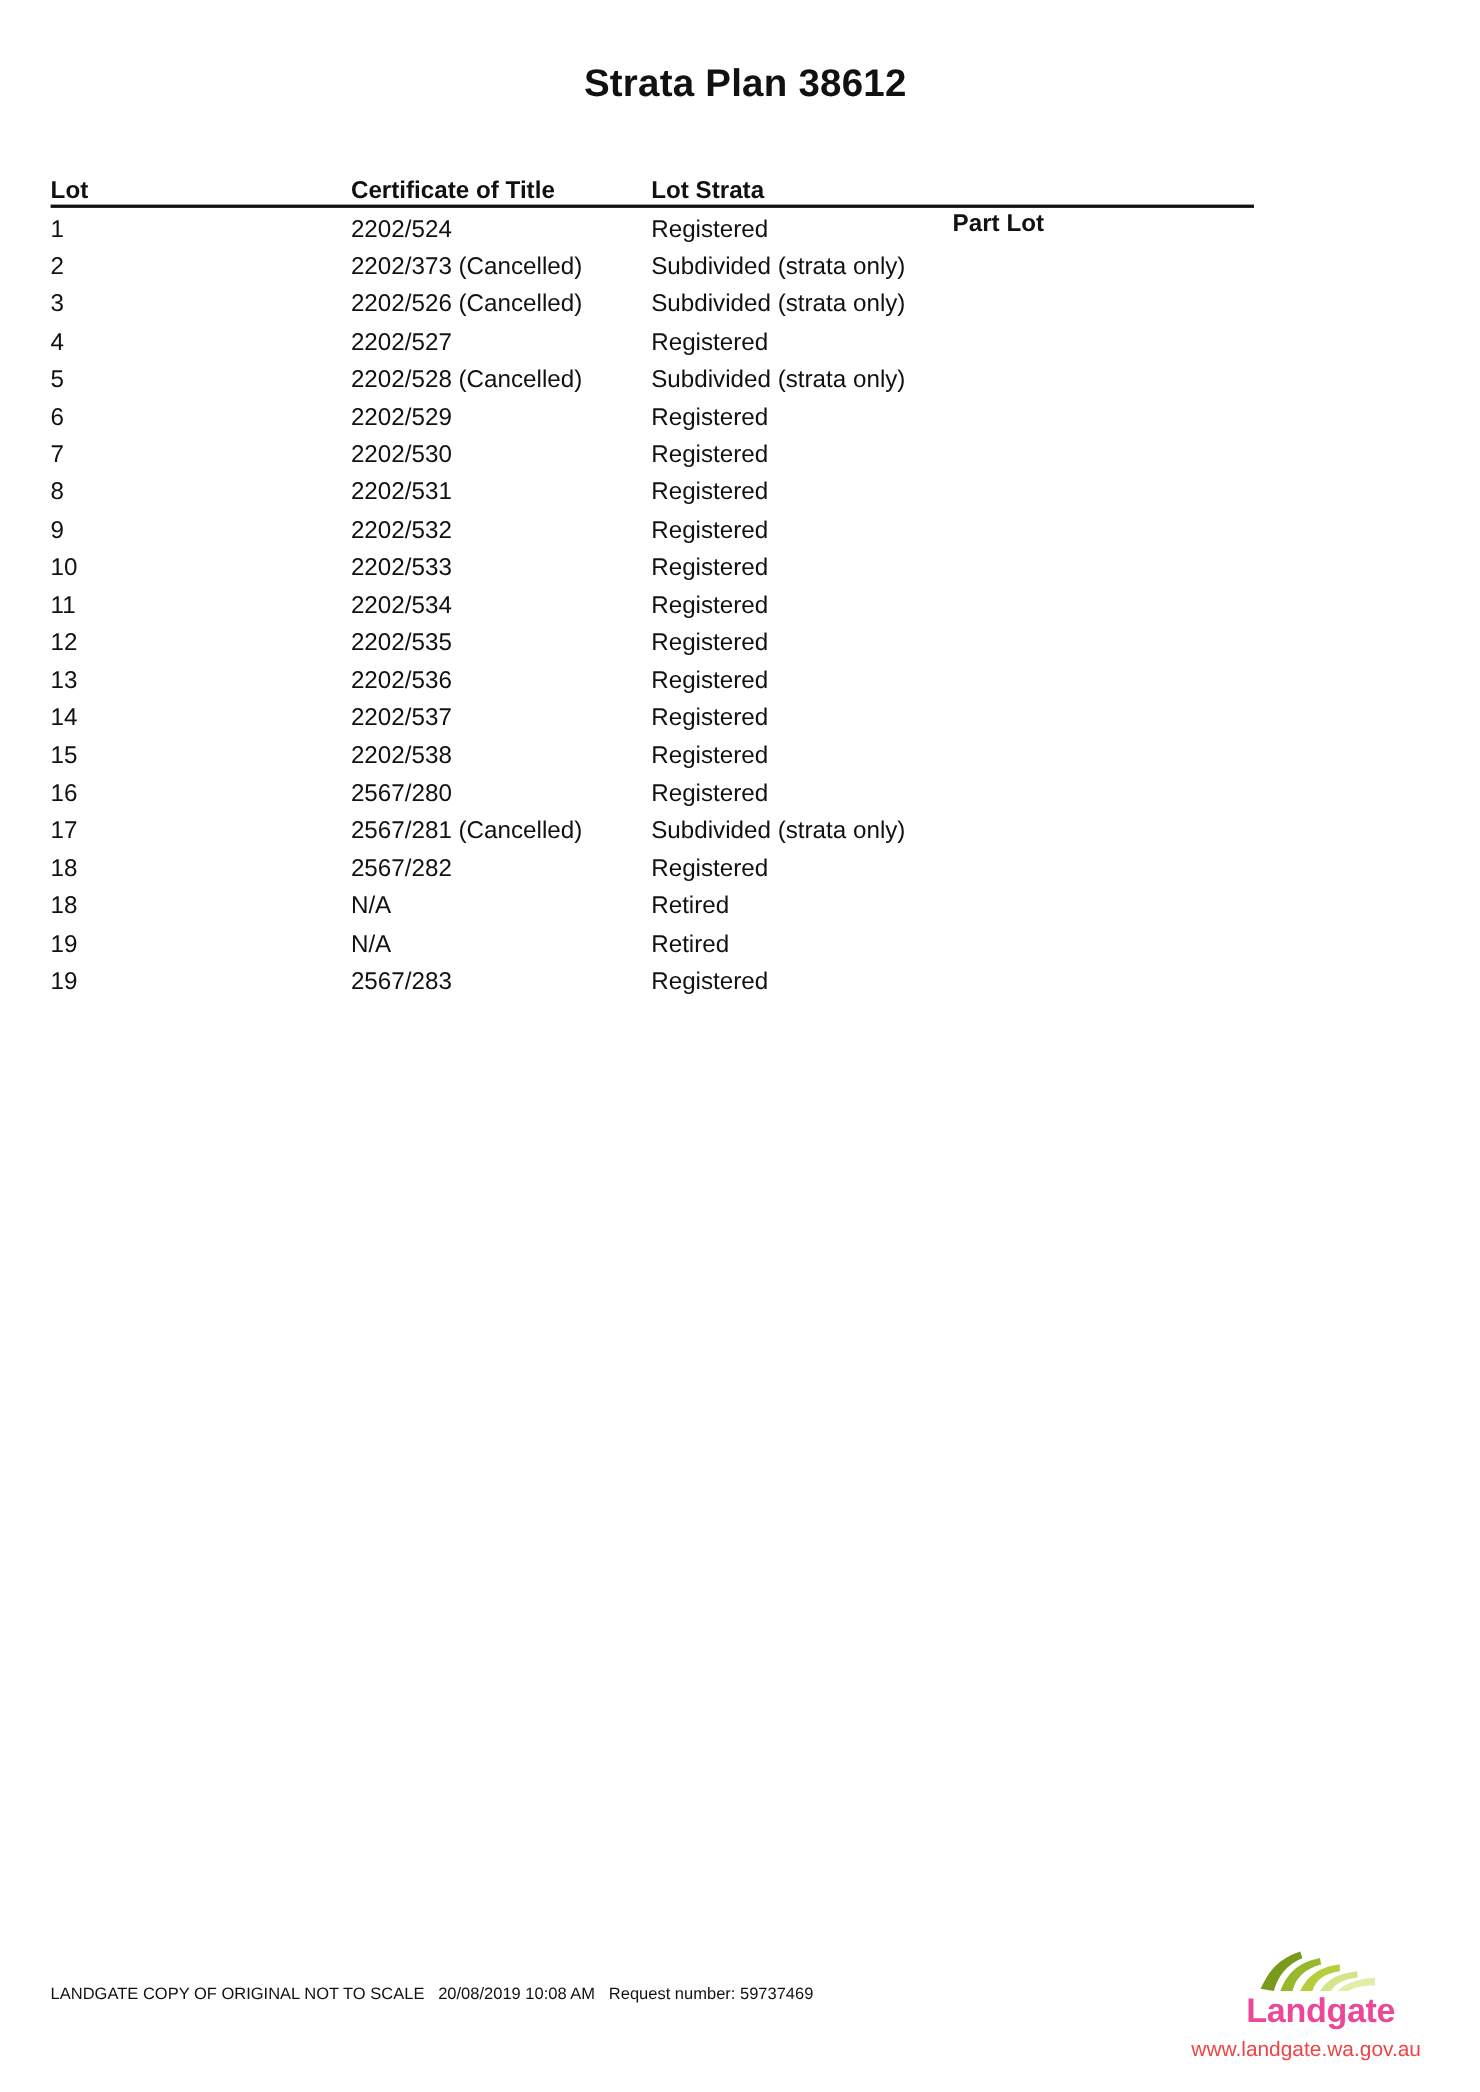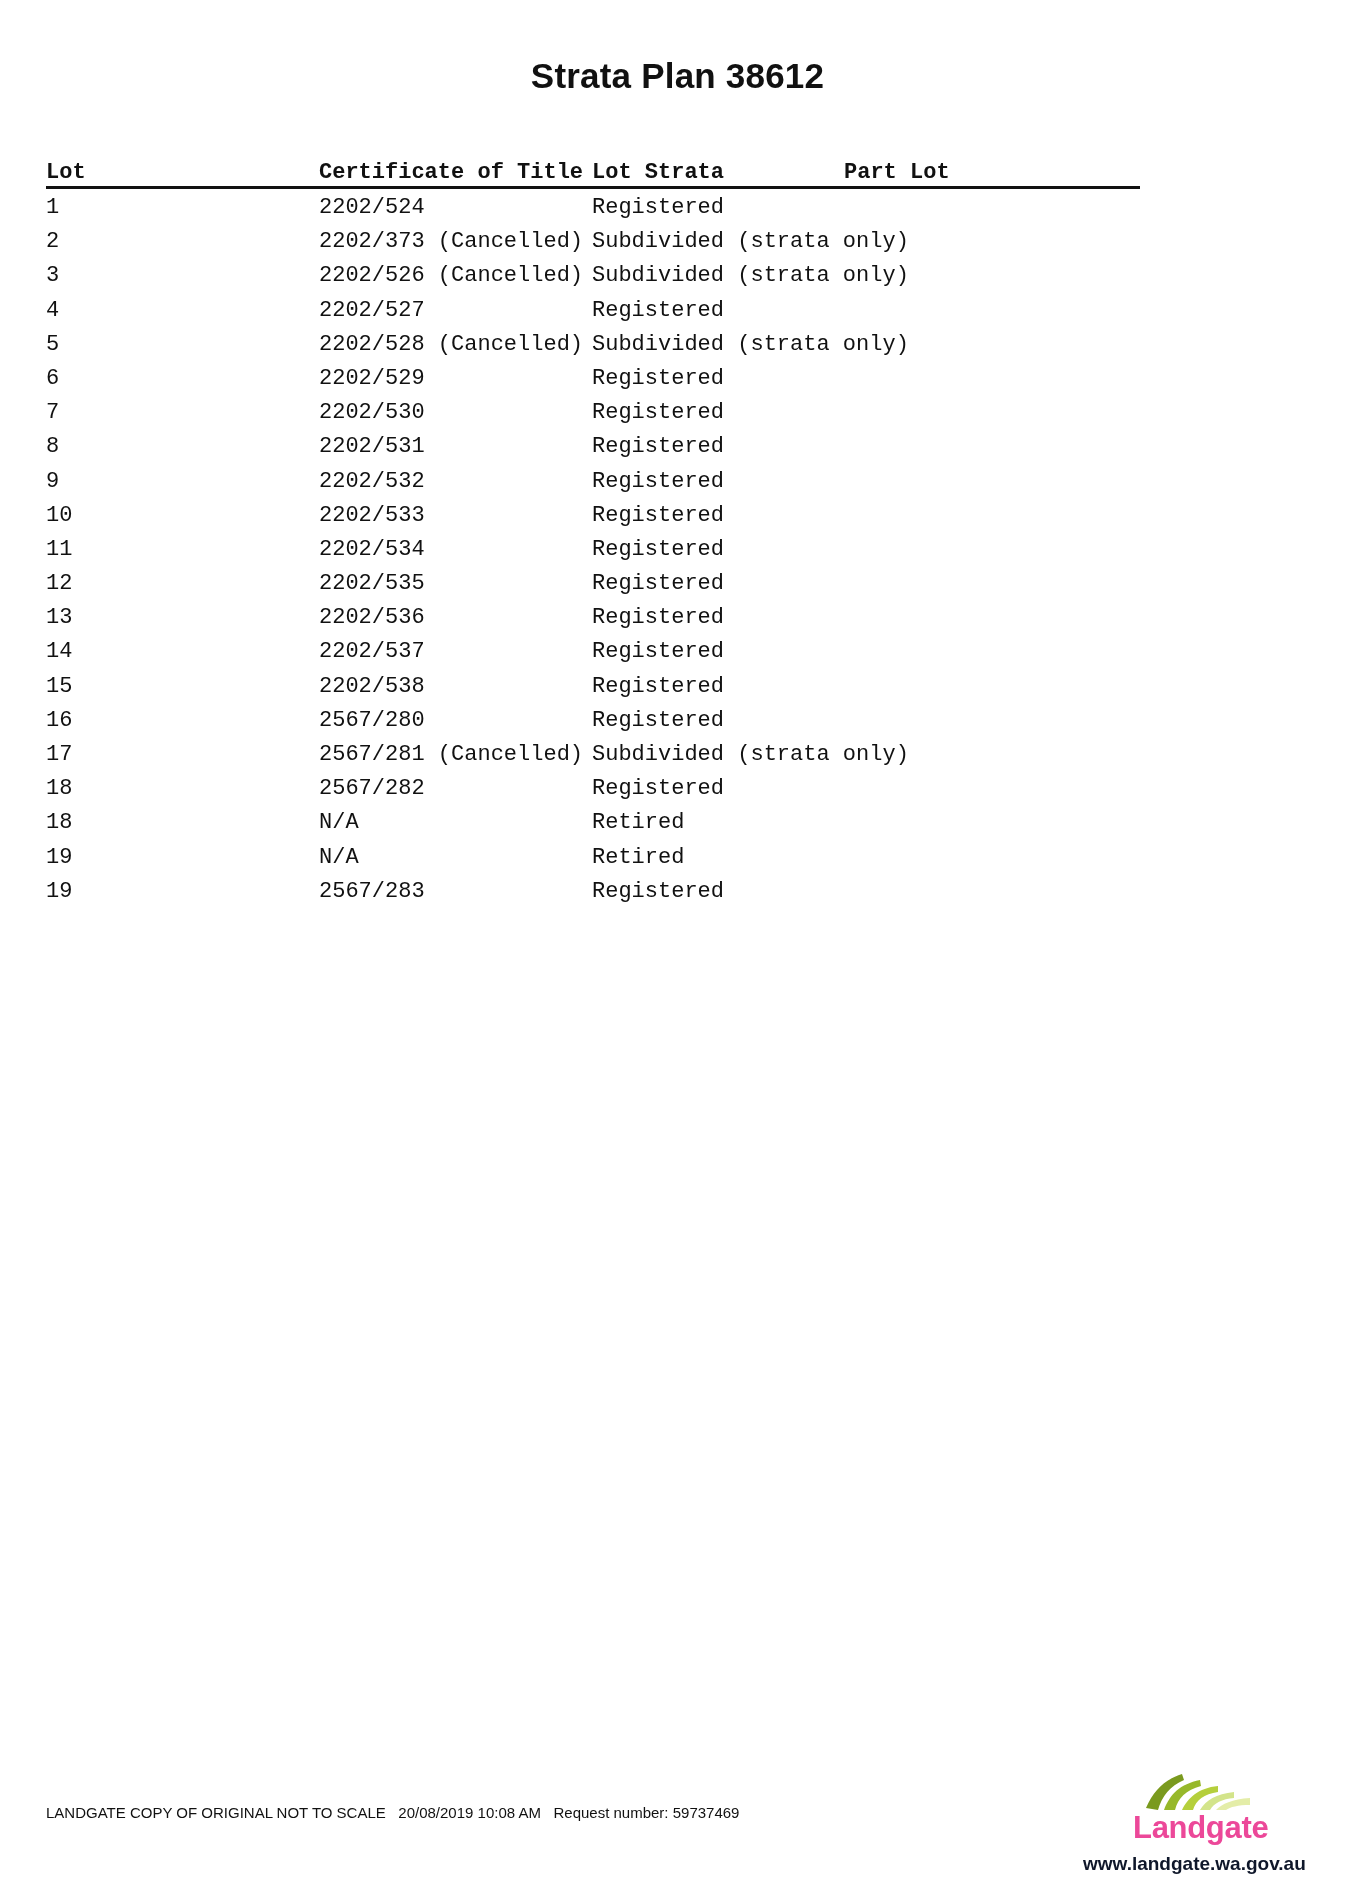--- a/index.html
+++ b/index.html
@@ -23,21 +23,20 @@
       text-align: center;
       font-size: 35px;
       font-weight: bold;
       letter-spacing: 0.2px;
     }
     .table {
       position: absolute;
       left: 46px;
       top: 158px;
       width: 1094px;
-      font-family: Liberation Mono, monospace;
     }
     .thead {
       position: relative;
       height: 28px;
       border-bottom: 3px solid #111111;
     }
     .th {
       position: absolute;
       top: 2px;
       font-size: 22px;
@@ -50,21 +49,21 @@
     }
     .td {
       position: absolute;
       top: 6px;
       font-size: 22px;
       white-space: nowrap;
     }
     .c0 { left: 0px; }
     .c1 { left: 273px; }
     .c2 { left: 546px; }
-    .c3 { left: 798px; }
+    .c3 { left: 820px; margin-top: 30px; }
 
     .footer-text {
       position: absolute;
       left: 46px;
       top: 1804px;
       font-size: 15px;
       white-space: pre;
     }
     .logo {
       position: absolute;
@@ -87,23 +86,22 @@
       font-size: 31px;
       font-weight: bold;
       color: #ec4899;
       letter-spacing: -0.3px;
     }
     .url {
       position: absolute;
       left: 1083px;
       top: 1853px;
       font-size: 19px;
-      color: #0f172a;
+      color: #ef4444;
       white-space: nowrap;
-      font-weight: bold;
     }
   </style>
 </head>
 <body>
 
 <div class="title">Strata Plan 38612</div>
 
 <div class="table">
   <div class="thead">
     <span class="th c0">Lot</span>

